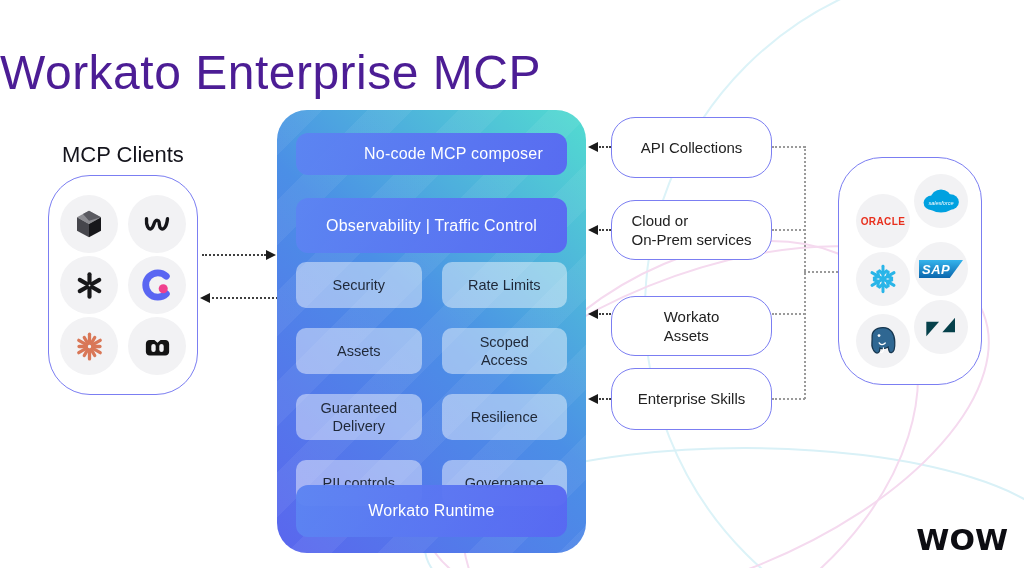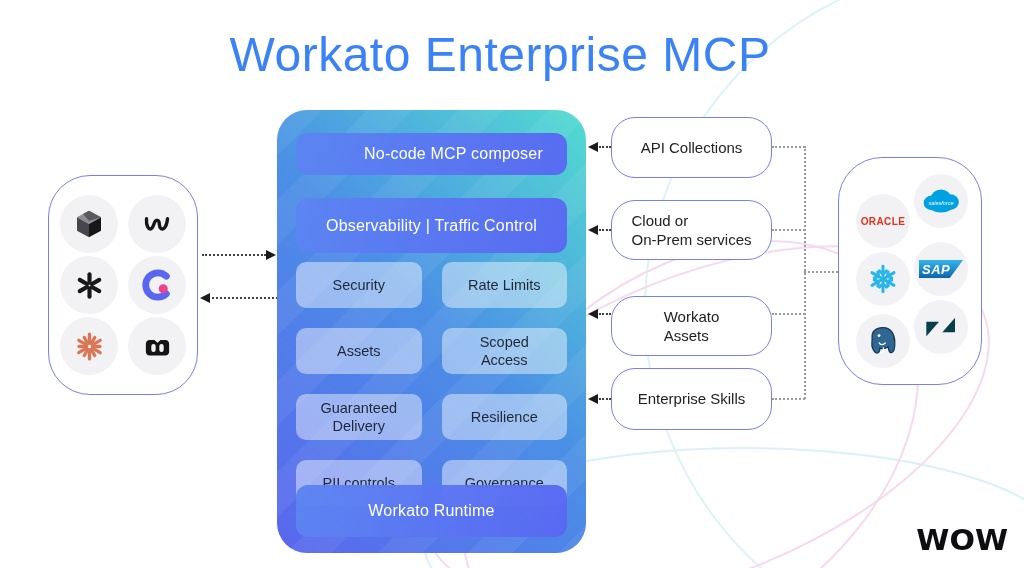--- a/index.html
+++ b/index.html
@@ -4,22 +4,22 @@
 <style>
   * { margin:0; padding:0; box-sizing:border-box; }
   html,body { background:#ffffff; }
   .stage {
     position:relative; width:1024px; height:568px; background:#ffffff;
     overflow:hidden; font-family:"Liberation Sans", sans-serif;
   }
   .bg-curves { position:absolute; left:0; top:0; }
 
   .title {
-    position:absolute; top:27px; left:0; width:1000px; text-align:center;
-    font-size:48px; font-weight:400; color:#3b82f6; letter-spacing:0.5px;
+    position:absolute; top:45px; left:0; width:1000px; text-align:left;
+    font-size:48px; font-weight:400; color:#4c1d95; letter-spacing:0.5px;
   }
 
   .clients-label {
     position:absolute; left:62px; top:142px; font-size:22px; font-weight:500; color:#14141c;
   }
   .clients-panel {
     position:absolute; left:48px; top:175px; width:150px; height:220px;
     background:#fff; border:1.6px solid #7b7ef2; border-radius:42px;
     display:grid; grid-template-columns:58px 58px; grid-template-rows:58px 58px 58px;
     column-gap:10px; row-gap:3px; justify-content:center; align-content:center;
@@ -118,20 +118,21 @@
 
   <svg class="bg-curves" width="1024" height="568" viewBox="0 0 1024 568" fill="none">
     <circle cx="990" cy="310" r="345" stroke="#dcf3f8" stroke-width="2"></circle>
     <ellipse cx="745" cy="548" rx="320" ry="100" stroke="#d9f1f7" stroke-width="2"></ellipse>
     <ellipse cx="705" cy="425" rx="300" ry="150" stroke="#f5daef" stroke-width="2" transform="rotate(-22 705 425)"></ellipse>
     <ellipse cx="690" cy="450" rx="255" ry="175" stroke="#f5daef" stroke-width="2" transform="rotate(-38 690 450)"></ellipse>
   </svg>
 
   <div class="title">Workato Enterprise MCP</div>
 
+  <div class="clients-label">MCP Clients</div>
   <div class="clients-panel">
     <div class="circle">
       <svg viewBox="0 0 24 24" width="32" height="32">
         <polygon points="12,2 21,7 12,12 3,7" fill="#8d8d92"></polygon>
         <polygon points="12,2 21,7 12,9.5 7.5,4.5" fill="#5a5a60"></polygon>
         <polygon points="3,7 12,12 12,22 3,17" fill="#46464c"></polygon>
         <polygon points="21,7 12,12 12,22 21,17" fill="#17171a"></polygon>
       </svg>
     </div>
     <div class="circle">

